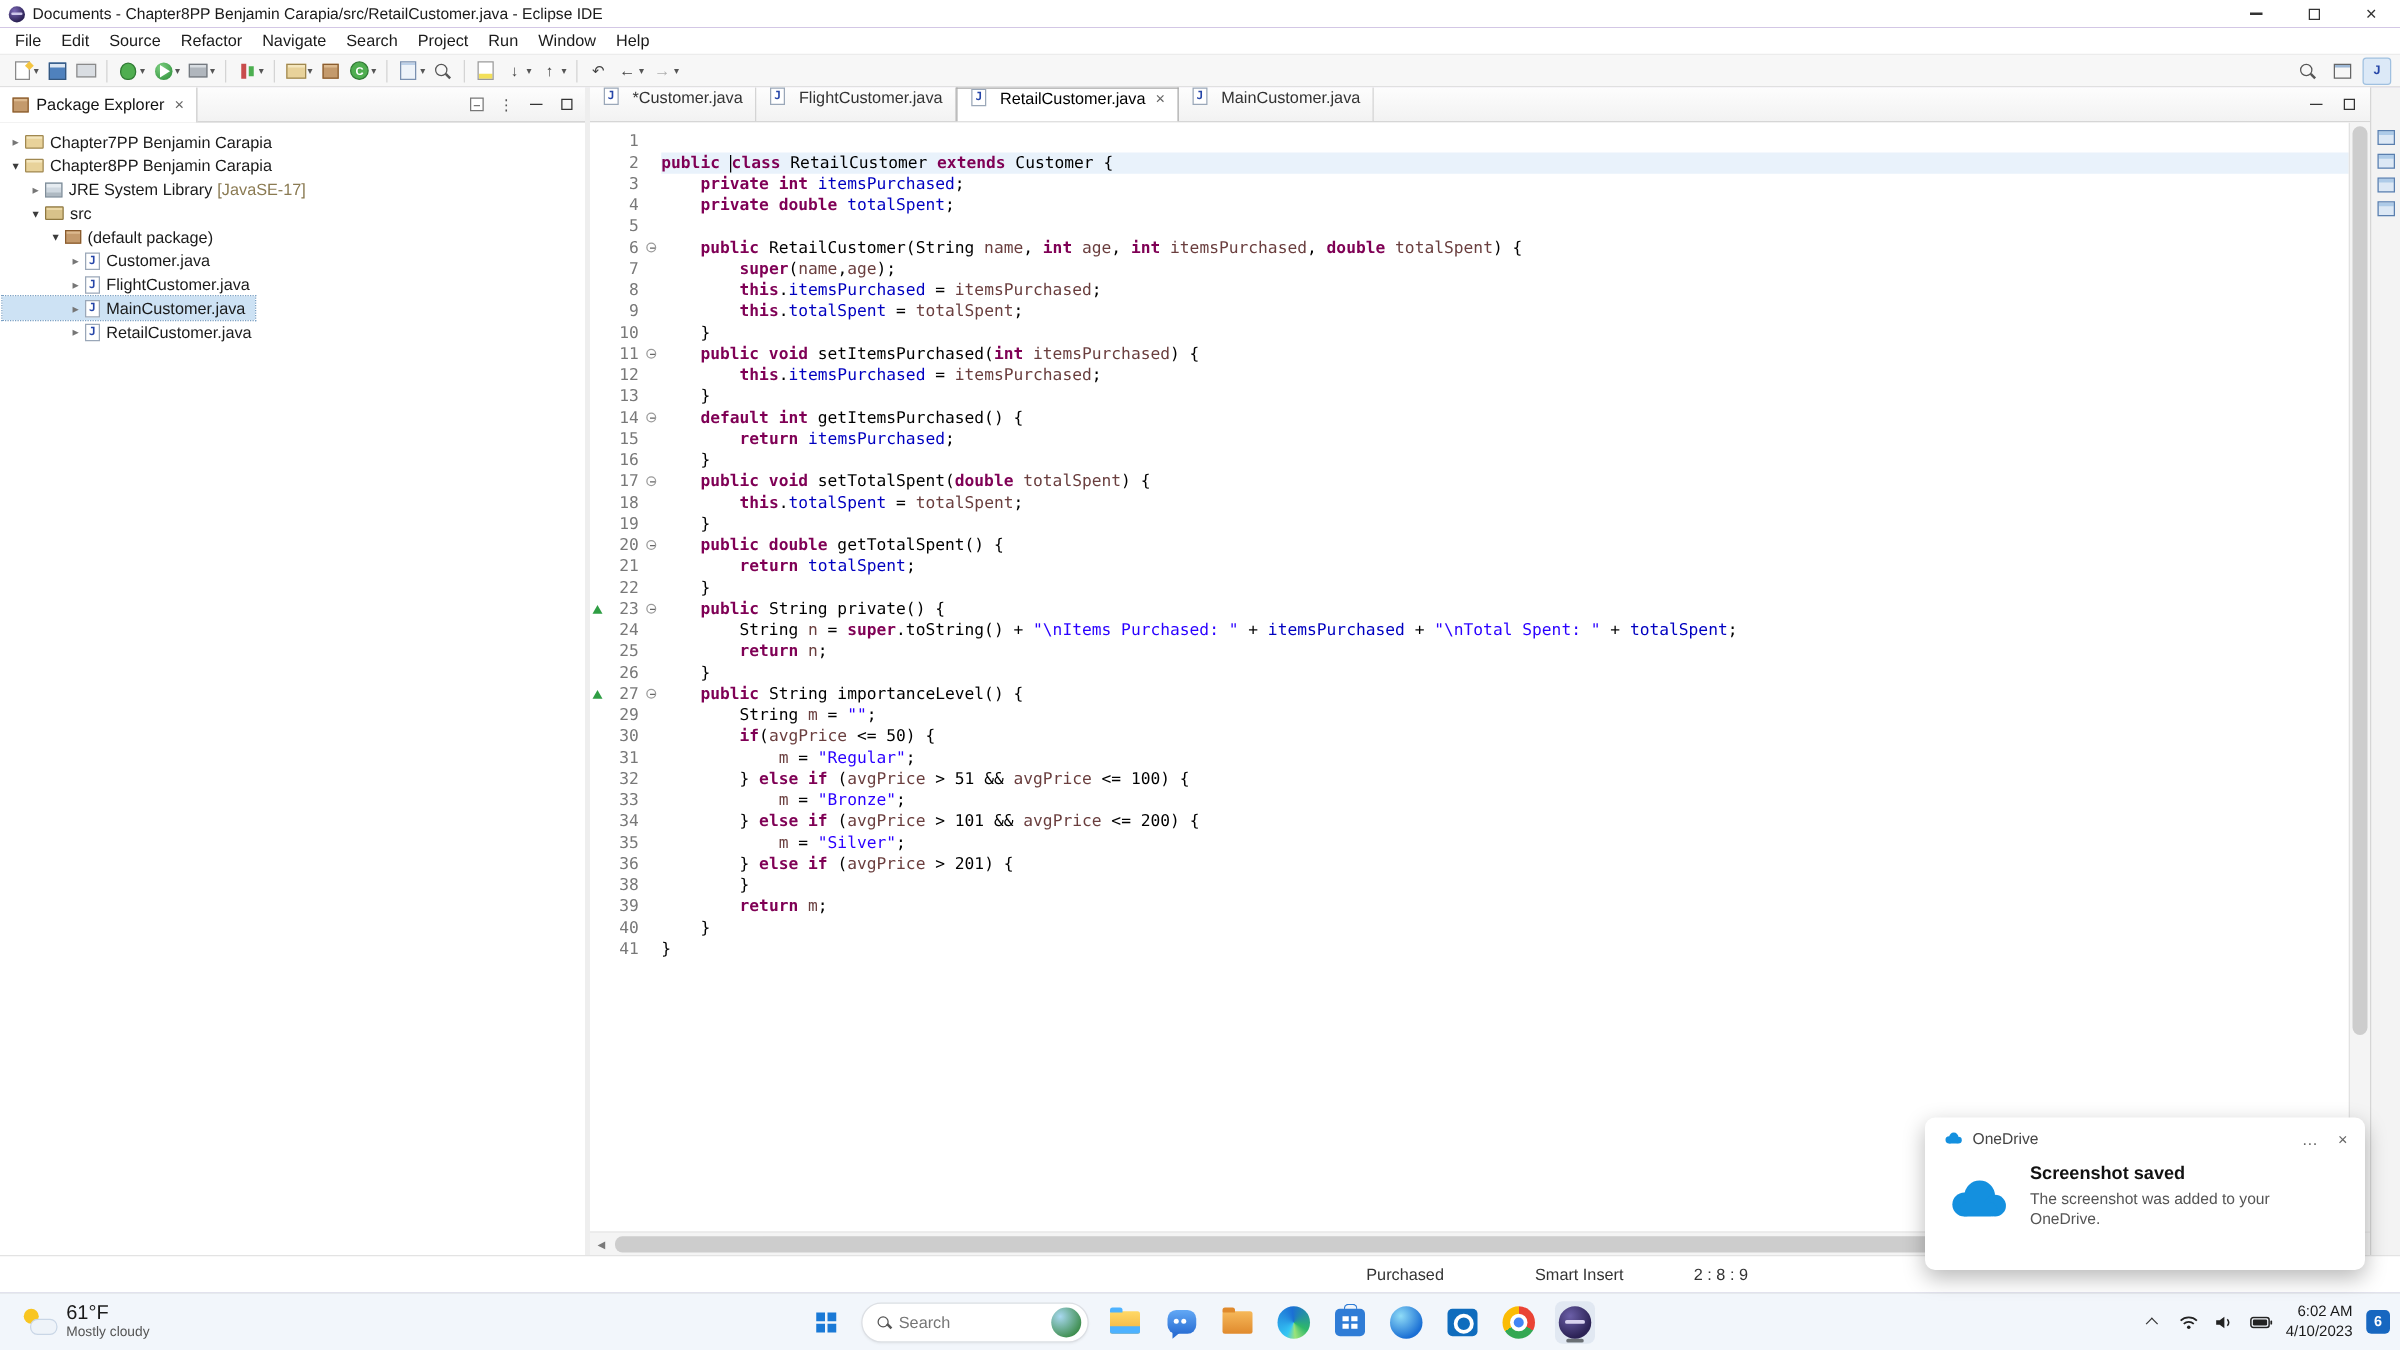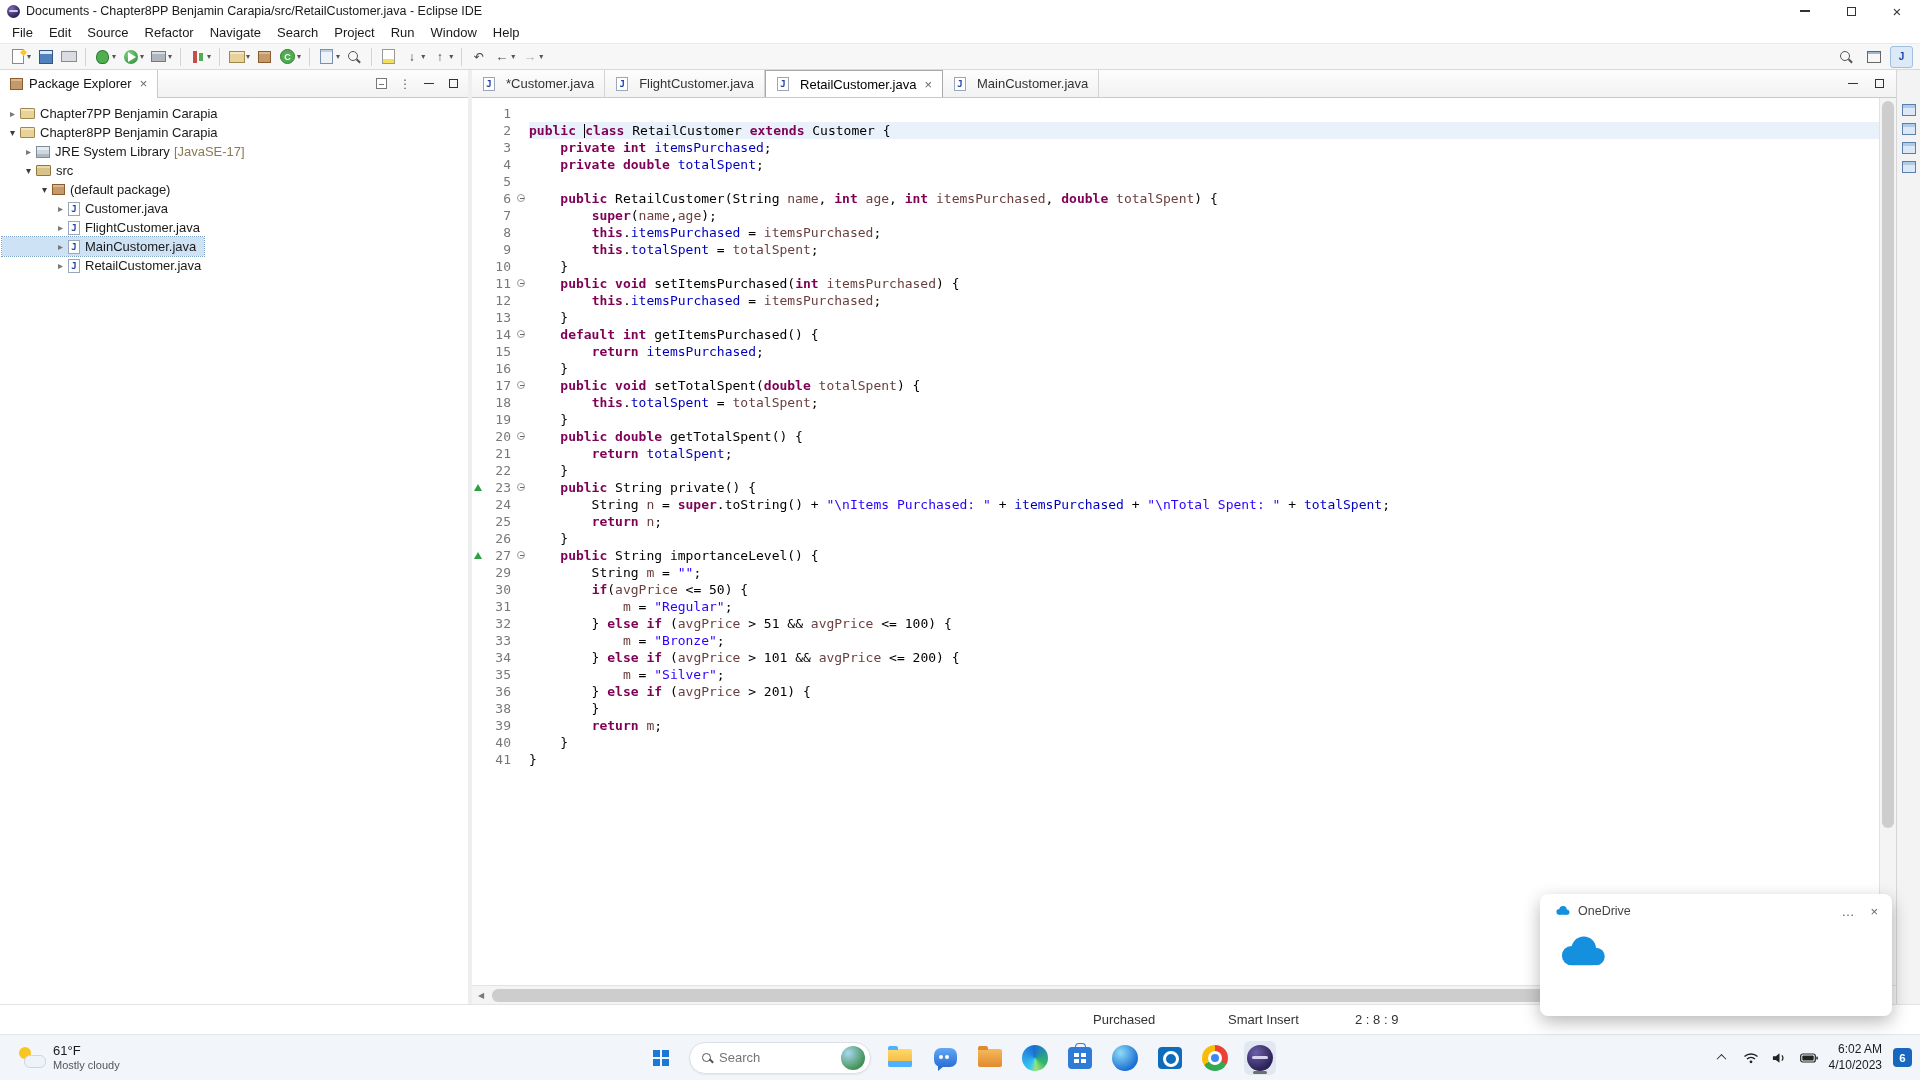--- a/index.html
+++ b/index.html
@@ -113,21 +113,21 @@
     display:inline-flex; align-items:center; justify-content:center; }
   .icon-java::after { content:"J"; font-size:9px; font-weight:bold; color:#2545a8;
     font-family:"DejaVu Sans Mono",monospace; }
   .tree-suffix { color:#8a7a52; margin-left:4px; }
 
   
   .editor-panel { flex:1; display:flex; flex-direction:column; min-width:0; background:#fff; }
   .tab-row { height:28px; display:flex; align-items:stretch; background:linear-gradient(#fdfdfd,#f2f2f2);
     border-bottom:1px solid #c9c9c9; }
   .tabs { display:flex; }
-  .etab { display:flex; align-items:center; gap:6px; padding:0 10px; font-size:13px; color:#333;
+  .etab { display:flex; align-items:flex-start; gap:6px; padding:0 10px; font-size:13px; color:#333;
     border-right:1px solid #d4d4d4; }
   .etab.active { background:#fff; border:1px solid #a8a8a8; border-bottom:none; color:#000; }
   .etab-close { font-size:13px; color:#666; margin-left:2px; }
   .tabrow-tools { margin-left:auto; display:flex; align-items:center; gap:12px; padding-right:10px; }
 
   .editor-body { flex:1; display:flex; overflow:hidden; background:#fff; position:relative; }
   .code-scroll { flex:1; padding-top:7px; min-width:0; }
   .code-row { display:flex; height:17px; line-height:17px;
     font-family:"DejaVu Sans Mono",monospace; font-size:13px; }
   .gut-marker { width:12px; flex:none; position:relative; }
@@ -178,21 +178,21 @@
   .taskbar { position:absolute; left:0; right:0; bottom:0; height:46px; background:#f2f6fb;
     border-top:1px solid #e2e6ea; }
   .tb-weather { position:absolute; left:10px; top:0; height:100%; display:flex; align-items:center; gap:7px;
     padding:0 8px; }
   .weather-icon { width:28px; height:22px; position:relative; }
   .weather-icon::before { content:""; position:absolute; left:1px; top:0; width:12px; height:12px;
     border-radius:50%; background:#f8c521; }
   .weather-icon::after { content:""; position:absolute; right:0; bottom:1px; width:20px; height:11px;
     border-radius:6px; background:#eef3f9; border:1px solid #c9d6e6; }
   .weather-text { display:flex; flex-direction:column; line-height:1.15; }
-  .wt-temp { font-size:13px; color:#1a1a1a; }
+  .wt-temp { font-size:16px; color:#1a1a1a; }
   .wt-cond { font-size:11px; color:#555; }
   .tb-center { position:absolute; left:0; right:0; top:0; height:100%;
     display:flex; align-items:center; justify-content:center; gap:13px; }
   .tb-app { width:32px; height:34px; display:flex; align-items:center; justify-content:center;
     border-radius:6px; position:relative; }
   .tb-app.active { background:#e1e8f2; }
   .tb-app.active::before { content:""; position:absolute; bottom:1px; left:50%; transform:translateX(-50%);
     width:14px; height:3px; border-radius:2px; background:#6b7075; }
   .ag-start { width:7px; height:7px; background:#1a79d6;
     box-shadow:9px 0 0 #1a79d6, 0 9px 0 #1a79d6, 9px 9px 0 #1a79d6; margin:-8px 8px 0 0; }
@@ -783,20 +783,24 @@
   </div>
   <div class="notif-body">
     <svg width="56" height="37" viewBox="0 0 64 42">
         <g fill="#1490df">
           <circle cx="20" cy="28" r="11"></circle>
           <circle cx="34" cy="20" r="14"></circle>
           <circle cx="48" cy="29" r="10"></circle>
           <rect x="16" y="26" width="34" height="13" rx="6"></rect>
         </g>
       </svg>
+    <div>
+      <div class="notif-title">Screenshot saved</div>
+      <div class="notif-text">The screenshot was added to your OneDrive.</div>
+    </div>
   </div>
 </div>
 
 <div class="taskbar">
   <div class="tb-weather">
     <span class="weather-icon"></span>
     <span class="weather-text">
       <span class="wt-temp">61°F</span>
       <span class="wt-cond">Mostly cloudy</span>
     </span>

